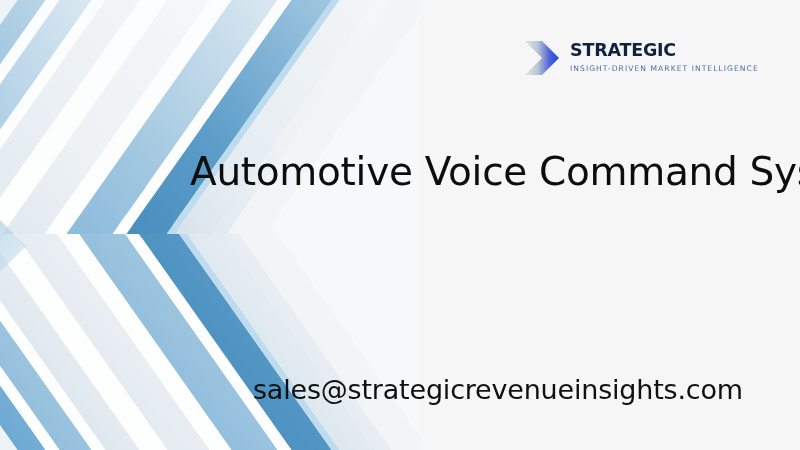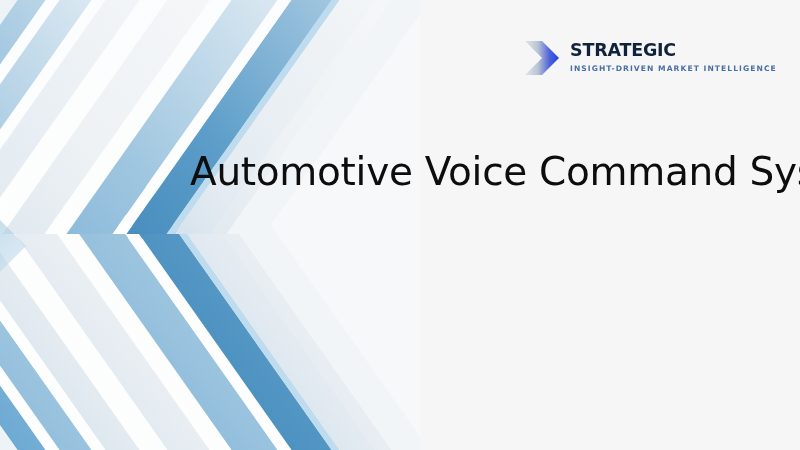--- a/index.html
+++ b/index.html
@@ -45,21 +45,20 @@
     white-space:nowrap;
   }
   .logo-tag {
     font-family:"DejaVu Sans", sans-serif;
     font-size:7.6px;
     color:#4a6fa5;
     letter-spacing:1.05px;
     line-height:13px;
     margin-top:3px;
     white-space:nowrap;
-    font-weight:bold;
   }
 
   
   .title {
     position:absolute;
     left:190px; top:148px;
     width:640px;
     font-family:"DejaVu Sans", sans-serif;
     font-size:39px;
     font-weight:normal;
@@ -224,14 +223,15 @@
       </svg>
     </span>
     <span class="logo-text">
       <span class="logo-line1">STRATEGIC</span>
       <span class="logo-tag">INSIGHT-DRIVEN MARKET INTELLIGENCE</span>
     </span>
   </div>
 
   <div class="title">Automotive Voice Command System</div>
 
+  <div class="email">sales@strategicrevenueinsights.com</div>
 
 </div>
 
 </body></html>

